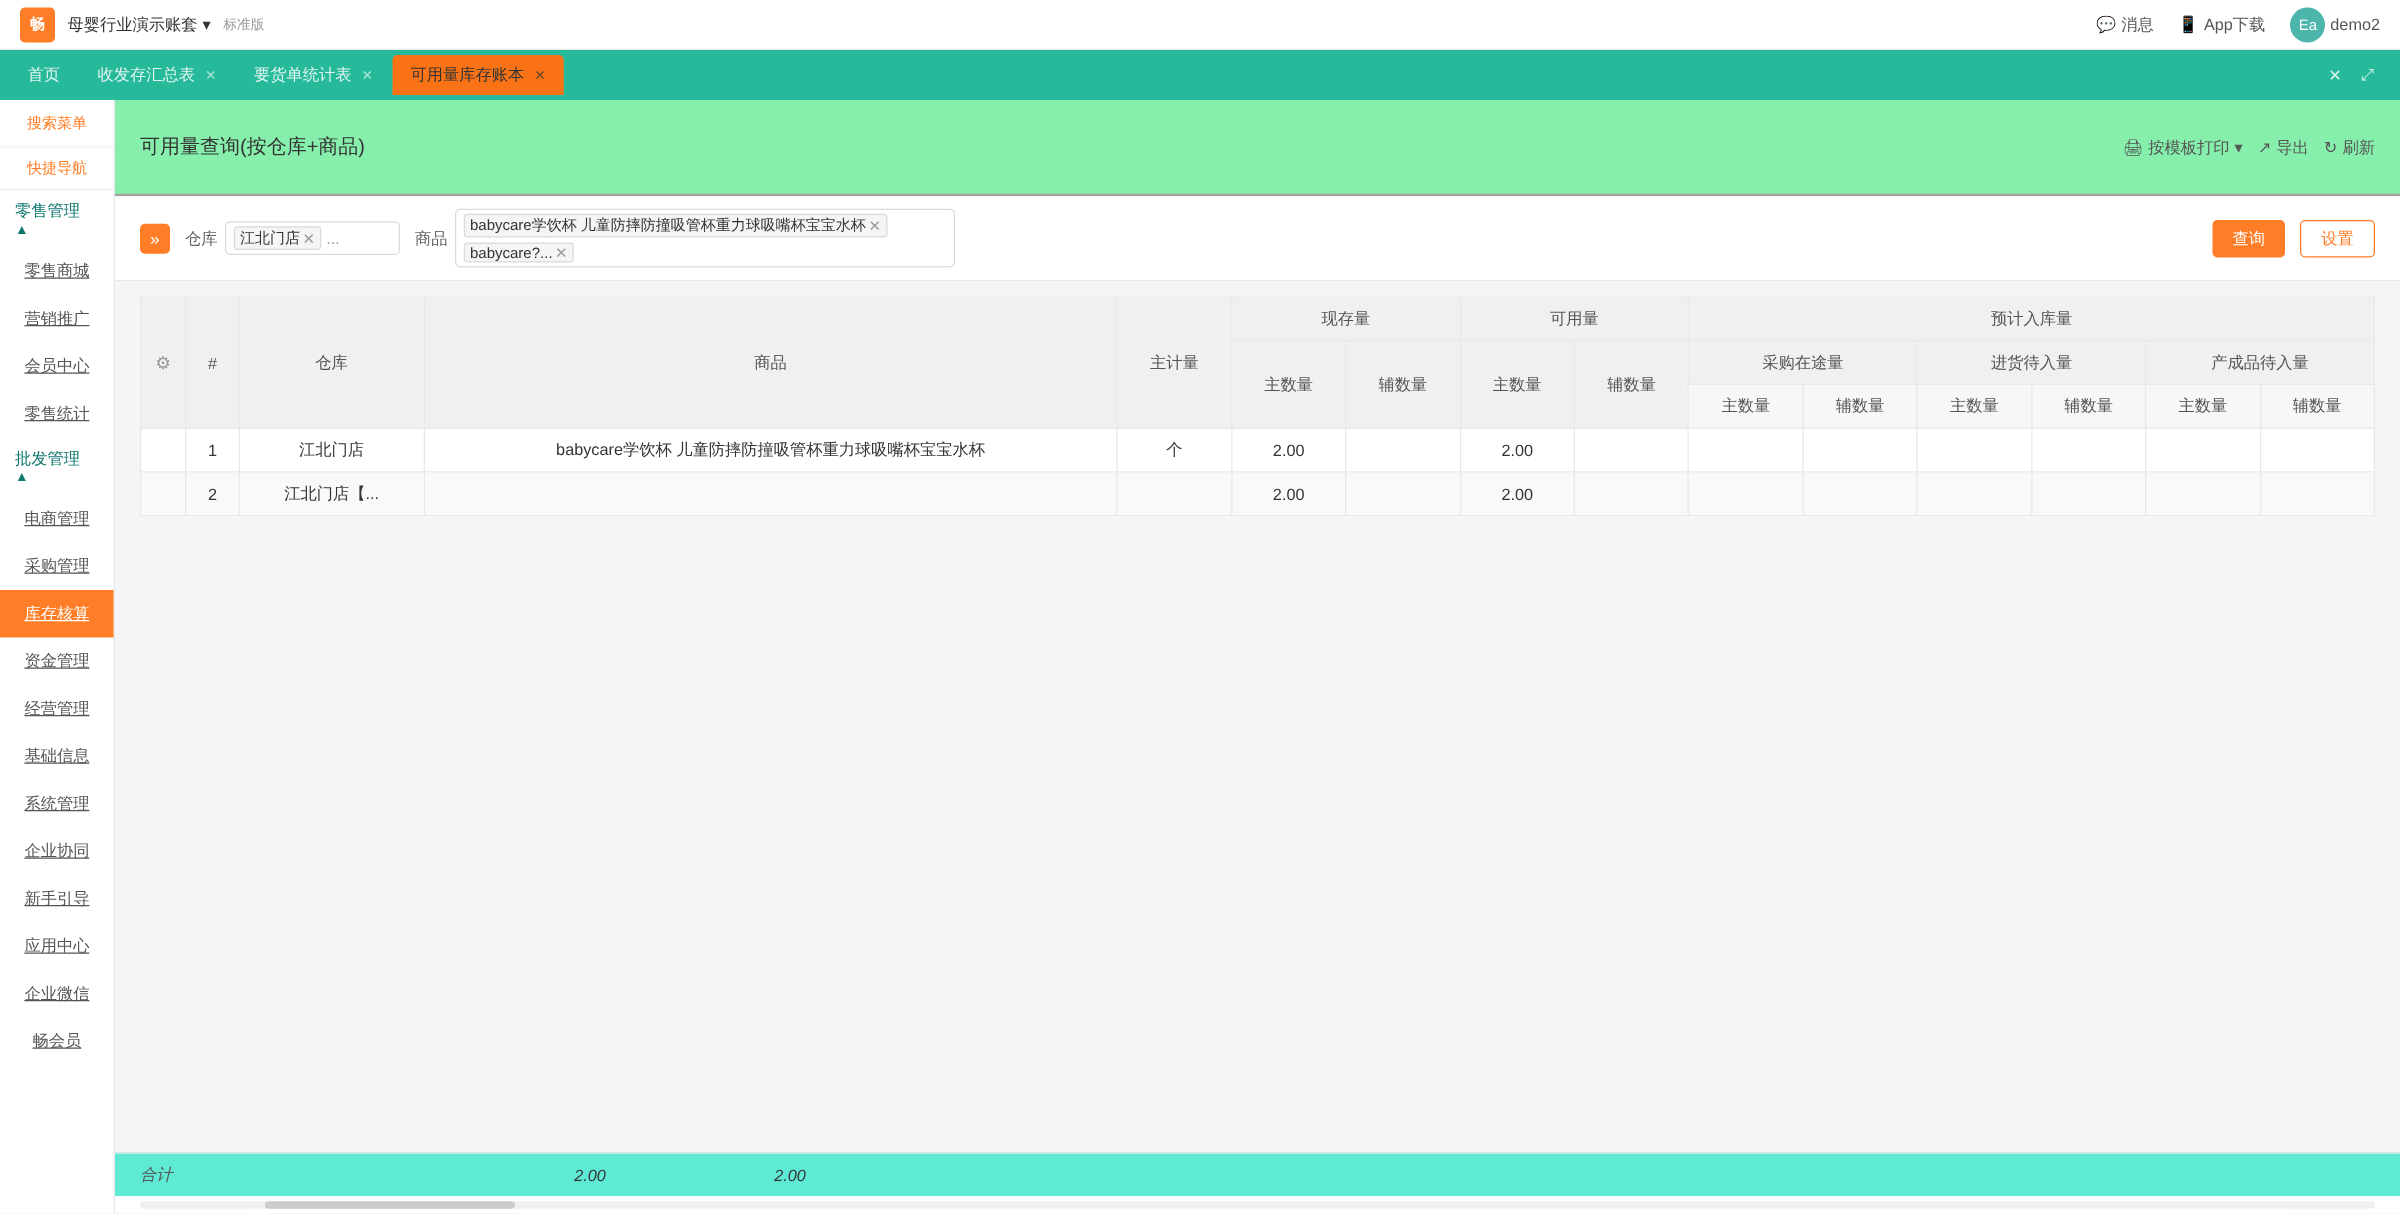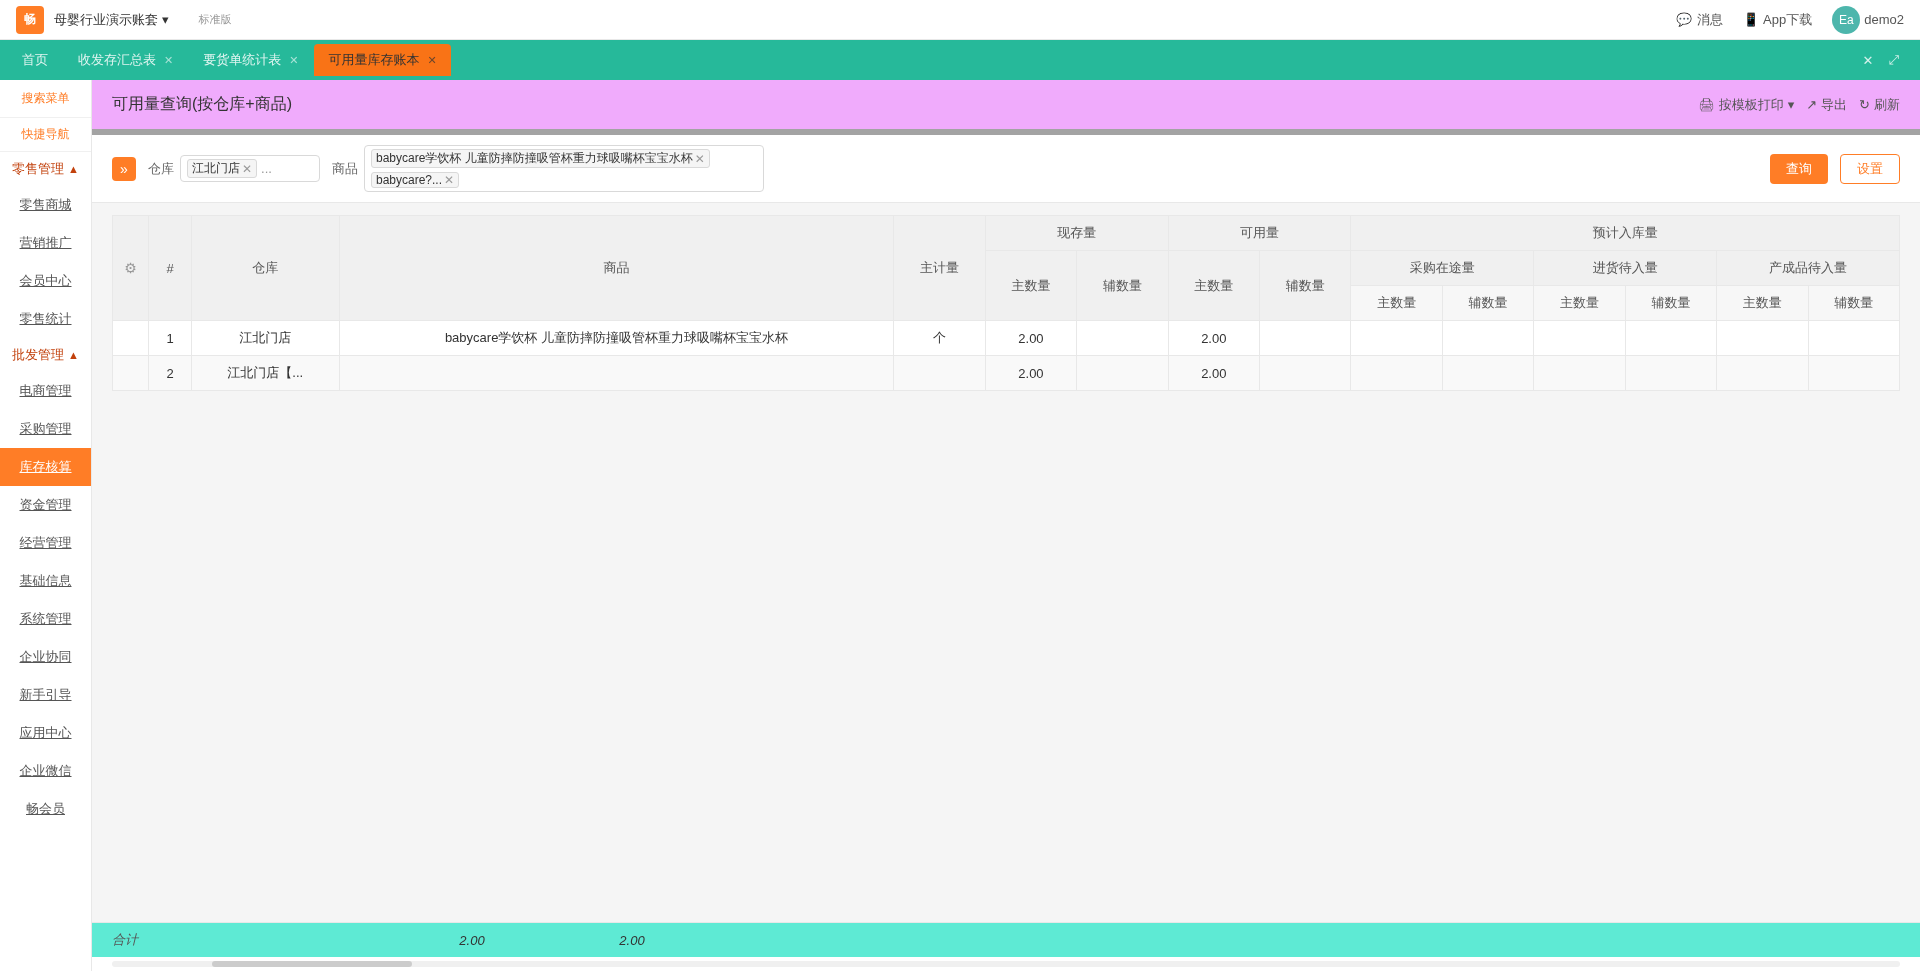--- a/index.html
+++ b/index.html
@@ -11,21 +11,21 @@
       background: #fff;
       display: flex;
       align-items: center;
       justify-content: space-between;
       padding: 0 16px;
       border-bottom: 1px solid #e8e8e8;
     }
     .top-bar-left { display: flex; align-items: center; gap: 10px; }
     .logo { width: 28px; height: 28px; background: #ff7d26; border-radius: 4px; display: flex; align-items: center; justify-content: center; color: #fff; font-size: 12px; font-weight: bold; }
     .store-selector { display: flex; align-items: center; gap: 4px; color: #333; font-size: 13px; cursor: pointer; }
-    .version-tag { font-size: 11px; color: #999; margin-left: 20px; }
+    .version-tag { font-size: 11px; color: #999; }
     .top-bar-right { display: flex; align-items: center; gap: 20px; }
     .top-bar-action { display: flex; align-items: center; gap: 4px; color: #555; font-size: 13px; cursor: pointer; }
     .avatar { width: 28px; height: 28px; border-radius: 50%; background: #4db6ac; display: flex; align-items: center; justify-content: center; color: #fff; font-size: 12px; }
 
     
     .tab-bar {
       height: 40px;
       background: #26b99a;
       display: flex;
       align-items: center;
@@ -81,25 +81,25 @@
       padding: 8px 0;
       font-size: 12px;
       color: #ff7d26;
       cursor: pointer;
       border-bottom: 1px solid #f0f0f0;
       text-align: center;
     }
     .sidebar-group-header {
       padding: 8px 12px;
       font-size: 13px;
-      color: #c2410c;
-      display: flex;
-      align-items: center;
+      color: #0f766e;
+      display: flex;
       justify-content: space-between;
       cursor: pointer;
+      flex-direction: column;
     }
     .sidebar-item {
       padding: 10px 0;
       text-align: center;
       font-size: 13px;
       color: #555;
       cursor: pointer;
       text-decoration: underline;
     }
     .sidebar-item.active {
@@ -112,26 +112,26 @@
     .content-area {
       flex: 1;
       display: flex;
       flex-direction: column;
       overflow: hidden;
       background: #f5f5f5;
     }
 
     
     .page-header {
-      background: #f0abfc;
-      padding: 14px 20px;
+      background: #86efac;
+      padding: 27px 20px;
       display: flex;
       align-items: center;
       justify-content: space-between;
-      border-bottom: 6px solid #a3a3a3;
+      border-bottom: 2px solid #a3a3a3;
     }
     .page-title { font-size: 16px; font-weight: 500; color: #333; }
     .page-actions { display: flex; align-items: center; gap: 12px; }
     .page-action-btn {
       display: flex; align-items: center; gap: 4px;
       color: #555; font-size: 13px; cursor: pointer;
     }
 
     
     .filter-bar {

